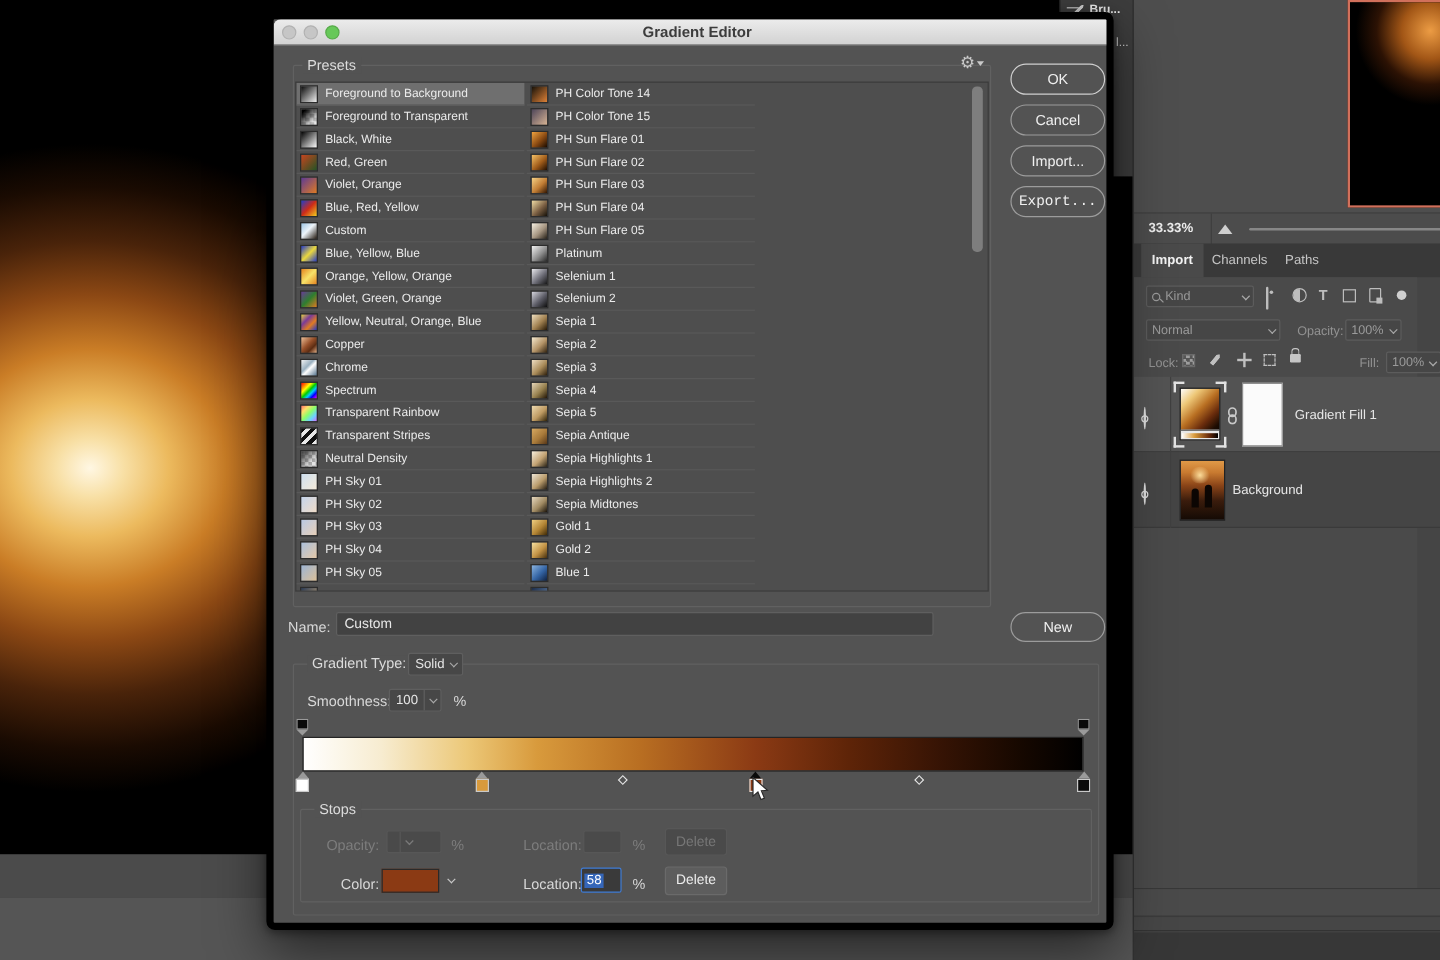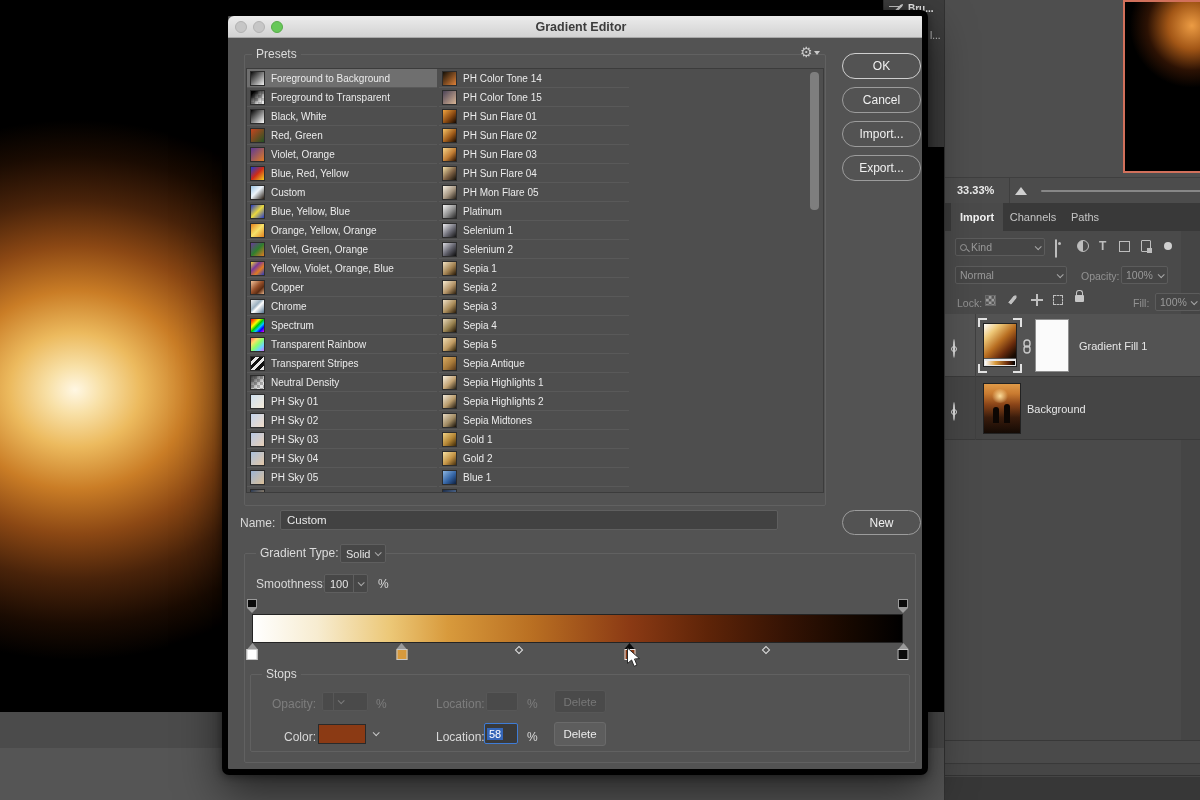--- a/index.html
+++ b/index.html
@@ -344,21 +344,21 @@
           <div class="preset-row">
             <span class="preset-thumb" style="background: linear-gradient(135deg, rgb(228, 130, 30), rgb(246, 226, 105) 50%, rgb(228, 130, 30));"></span>
             <span class="preset-label">Orange, Yellow, Orange</span>
           </div>
           <div class="preset-row">
             <span class="preset-thumb" style="background: linear-gradient(135deg, rgb(106, 58, 154), rgb(46, 126, 46) 50%, rgb(224, 123, 34));"></span>
             <span class="preset-label">Violet, Green, Orange</span>
           </div>
           <div class="preset-row">
             <span class="preset-thumb" style="background: linear-gradient(135deg, rgb(234, 216, 62), rgb(122, 58, 154) 35%, rgb(224, 123, 34) 65%, rgb(34, 56, 200));"></span>
-            <span class="preset-label">Yellow, Violet, Orange, Blue</span>
+            <span class="preset-label">Yellow, Neutral, Orange, Blue</span>
           </div>
           <div class="preset-row">
             <span class="preset-thumb" style="background: linear-gradient(135deg, rgb(240, 194, 154), rgb(151, 80, 42) 45%, rgb(92, 44, 18) 70%, rgb(232, 178, 136));"></span>
             <span class="preset-label">Copper</span>
           </div>
           <div class="preset-row">
             <span class="preset-thumb" style="background: linear-gradient(135deg, rgb(244, 244, 244), rgb(154, 176, 192) 40%, rgb(255, 255, 255) 55%, rgb(81, 113, 140));"></span>
             <span class="preset-label">Chrome</span>
           </div>
           <div class="preset-row">
@@ -422,21 +422,21 @@
           <div class="preset-row">
             <span class="preset-thumb" style="background: linear-gradient(135deg, rgb(248, 212, 136), rgb(192, 124, 52) 55%, rgb(44, 18, 0));"></span>
             <span class="preset-label">PH Sun Flare 03</span>
           </div>
           <div class="preset-row">
             <span class="preset-thumb" style="background: linear-gradient(135deg, rgb(244, 224, 168), rgb(124, 96, 68) 55%, rgb(20, 16, 8));"></span>
             <span class="preset-label">PH Sun Flare 04</span>
           </div>
           <div class="preset-row">
             <span class="preset-thumb" style="background: linear-gradient(135deg, rgb(248, 242, 228), rgb(164, 148, 128) 55%, rgb(36, 30, 22));"></span>
-            <span class="preset-label">PH Mon Flare 05</span>
+            <span class="preset-label">PH Sun Flare 05</span>
           </div>
           <div class="preset-row">
             <span class="preset-thumb" style="background: linear-gradient(135deg, rgb(244, 244, 244), rgb(142, 142, 142) 55%, rgb(36, 36, 36));"></span>
             <span class="preset-label">Platinum</span>
           </div>
           <div class="preset-row">
             <span class="preset-thumb" style="background: linear-gradient(135deg, rgb(236, 236, 240), rgb(110, 110, 120) 55%, rgb(20, 20, 20));"></span>
             <span class="preset-label">Selenium 1</span>
           </div>
           <div class="preset-row">
@@ -495,21 +495,21 @@
             <span class="preset-thumb" style="background: linear-gradient(135deg, rgb(28, 44, 72), rgb(106, 138, 180));"></span>
             <span class="preset-label"></span>
           </div>
       </div>
       <div id="preset-scroll"></div>
     </div>
 
     <button class="pill-btn primary" style="left:614px;top:37px;">OK</button>
     <button class="pill-btn" style="left:614px;top:71px;">Cancel</button>
     <button class="pill-btn" style="left:614px;top:105px;">Import...</button>
-    <button class="pill-btn" style="left:614px;top:139px;">Export...</button>
+    <button class="pill-btn" style="left:614px;top:139px;font-family:Liberation Mono, monospace;">Export...</button>
 
     <span class="dlg-label" style="left:12px;top:500px;">Name:</span>
     <div id="name-input" class="abs">
       <span>Custom</span>
     </div>
     <button class="pill-btn" style="left:614px;top:494px;height:25px;">New</button>
 
     <div class="fieldset" style="left:16px;top:537px;width:672px;height:210px;"></div>
     <span class="fs-label" style="left:28px;top:530px;">Gradient Type:</span>
     <div class="dlg-combo" style="left:112px;top:528px;">

